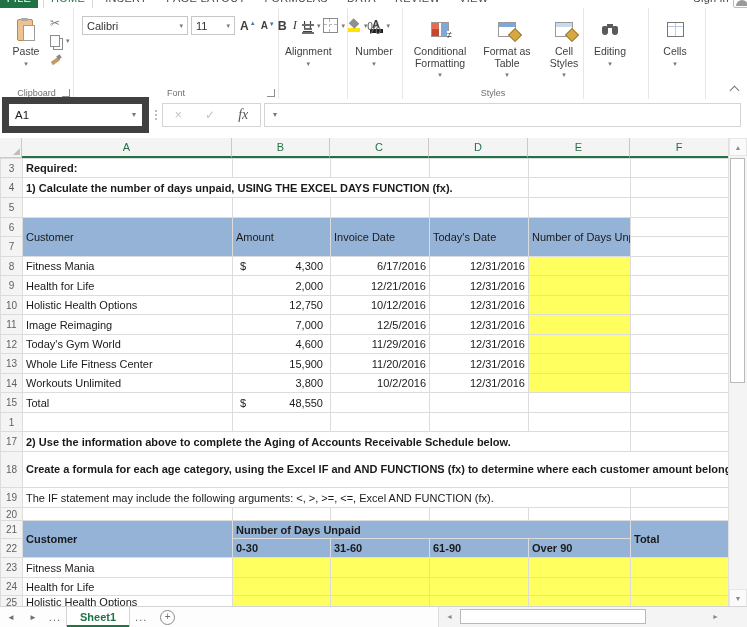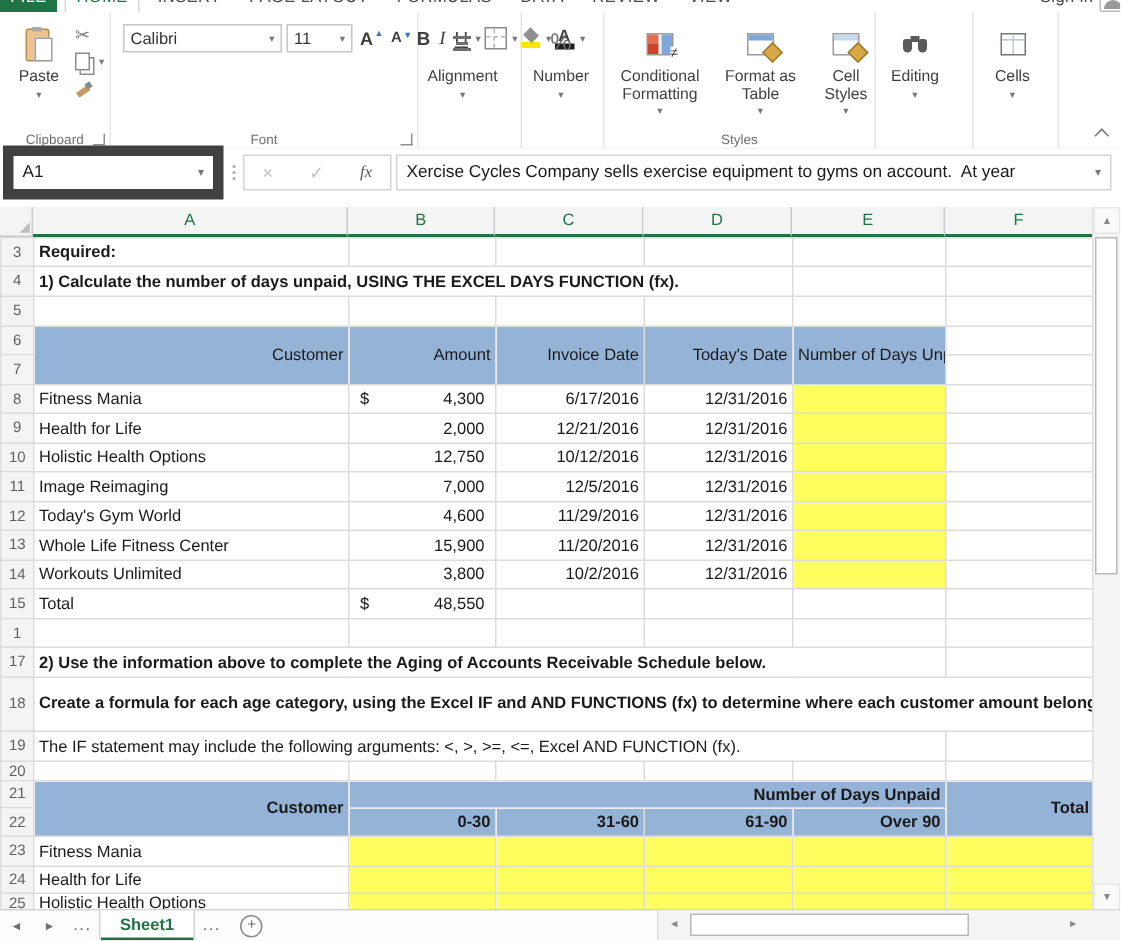--- a/index.html
+++ b/index.html
@@ -81,39 +81,39 @@
   .collapse::before{content:"";position:absolute;left:1px;top:3px;width:6px;height:6px;border-left:1.5px solid #777;border-top:1.5px solid #777;transform:rotate(45deg);}
 
   
   .fbar{position:absolute;top:99px;left:0;width:747px;height:31px;background:#fff;display:flex;align-items:center;}
   .namebox{margin-left:2px;width:121px;height:22px;border:7px solid #404040;display:flex;align-items:center;padding:0 6px;font-size:11.5px;color:#1a1a1a;flex:none;}
   .namebox .ddi{margin-left:auto;font-size:8px;}
   .dots{width:13px;display:flex;flex-direction:column;align-items:center;gap:2px;flex:none;}
   .dots i{width:2px;height:2px;background:#A8A8A8;border-radius:50%;}
   .fxbox{width:97px;height:22px;border:1px solid #D4D4D4;display:flex;align-items:center;justify-content:space-around;flex:none;font-size:12px;}
   .fx-x{color:#C2C2C2;} .fx-ck{color:#C2C2C2;}
-  .fx-fx{font-family:"Liberation Serif",serif;font-style:italic;color:#555;font-size:11px;}
+  .fx-fx{font-family:"Liberation Serif",serif;font-style:italic;color:#555;font-size:14px;}
   .ffield{flex:1;height:22px;border:1px solid #D4D4D4;margin:0 6px 0 3px;display:flex;align-items:center;padding:0 6px;font-size:11.5px;color:#1a1a1a;overflow:hidden;}
   .ffield .txt{white-space:pre;overflow:hidden;flex:1;}
   .ffield .ddi{font-size:8px;flex:none;}
 
   
   .sheet-area{position:absolute;top:138px;left:0;width:729px;height:469px;overflow:hidden;}
   .colheads{display:flex;height:20px;}
   .ch{box-sizing:border-box;background:#F4F4F4;border-right:1px solid #C9C9C9;border-bottom:2px solid #217346;color:#217346;font-size:11px;display:flex;align-items:center;justify-content:center;flex:none;}
   .corner{box-sizing:border-box;width:22px;background:#F4F4F4;border-right:1px solid #C9C9C9;border-bottom:1px solid #C9C9C9;position:relative;flex:none;}
   .corner .tri{position:absolute;right:1px;bottom:1px;font-size:9px;color:#BDBDBD;line-height:9px;}
 
   table.grid{border-collapse:collapse;table-layout:fixed;width:729px;font-size:11px;color:#1a1a1a;}
   table.grid td{box-sizing:border-box;border:1px solid #DCDCDC;padding:0 3px;white-space:nowrap;overflow:hidden;vertical-align:middle;}
   td.rh{background:#F4F4F4;border:1px solid #CFCFCF;color:#5F5F5F;font-size:10px;text-align:center;padding:0;}
   td.bk{border:1.5px solid #141414;}
   td.bl{background:#95B3D7;}
   td.yl{background:#FFFF60;}
-  td.ctr{text-align:right;}
+  td.ctr{text-align:left;}
   td.vb{vertical-align:bottom;padding-bottom:2px;}
   td.ra{text-align:right;}
   td.b, .bold{font-weight:bold;}
   td.wrapcell{white-space:normal;line-height:15px;}
   td.money{padding:0;}
   td.money .d{float:left;padding-left:4px;}
   td.money .a{float:right;padding-right:4px;}
   td.tot{border:1.5px solid #141414;border-bottom:3px double #141414;}
   td.pre{white-space:pre;}
   td.spill{overflow:visible;}
@@ -320,21 +320,20 @@
         <i></i>
         <i></i>
         <i></i>
       </div>
     <div class="fxbox">
       <span class="fx-x">×</span>
       <span class="fx-ck">✓</span>
       <span class="fx-fx">fx</span>
     </div>
     <div class="ffield">
-      <span class="txt">Xercise Cycles Company sells exercise equipment to gyms on account.  At year</span>
       <span class="ddi">▾</span>
     </div>
   </div>
 
   <div class="sheet-area">
     <div class="colheads">
       <div class="corner">
           <span class="tri">◢</span>
         </div>
       <div class="ch" style="width:210px">A</div>

